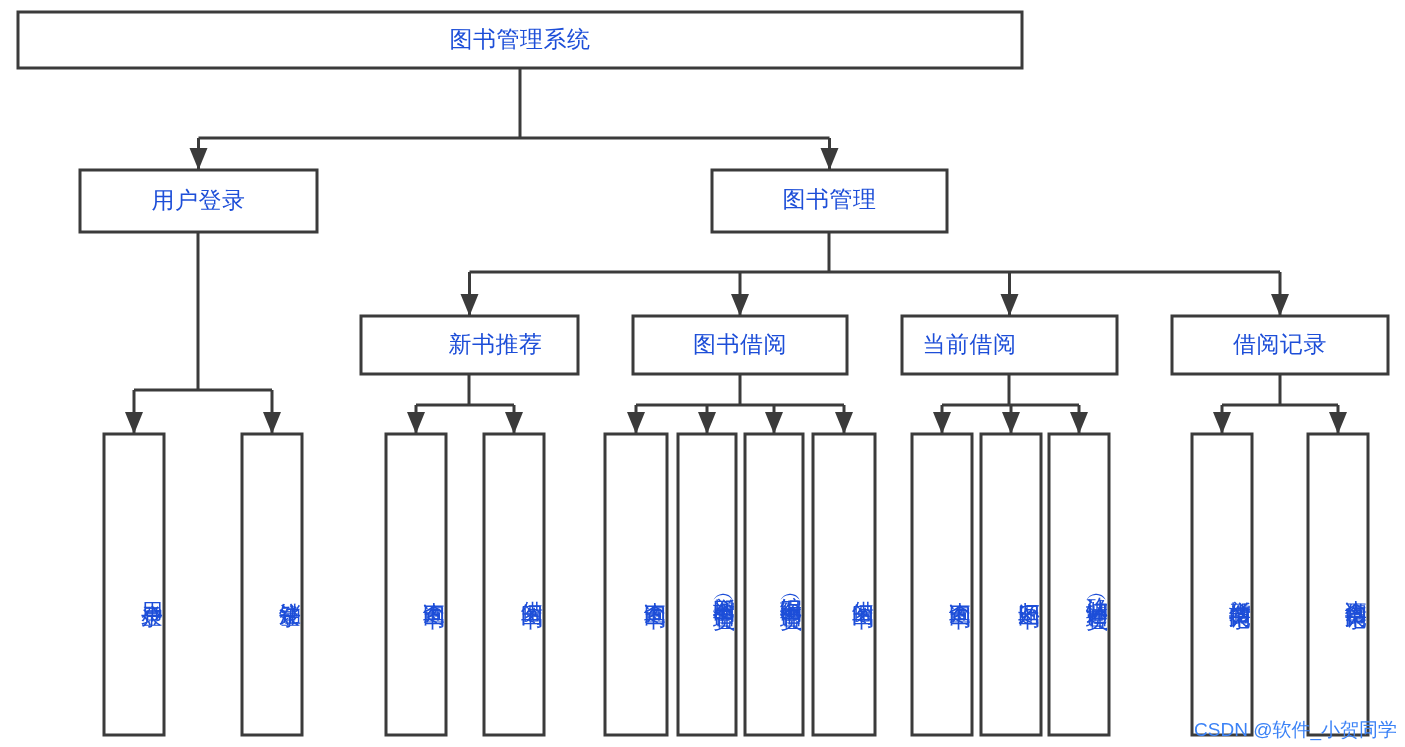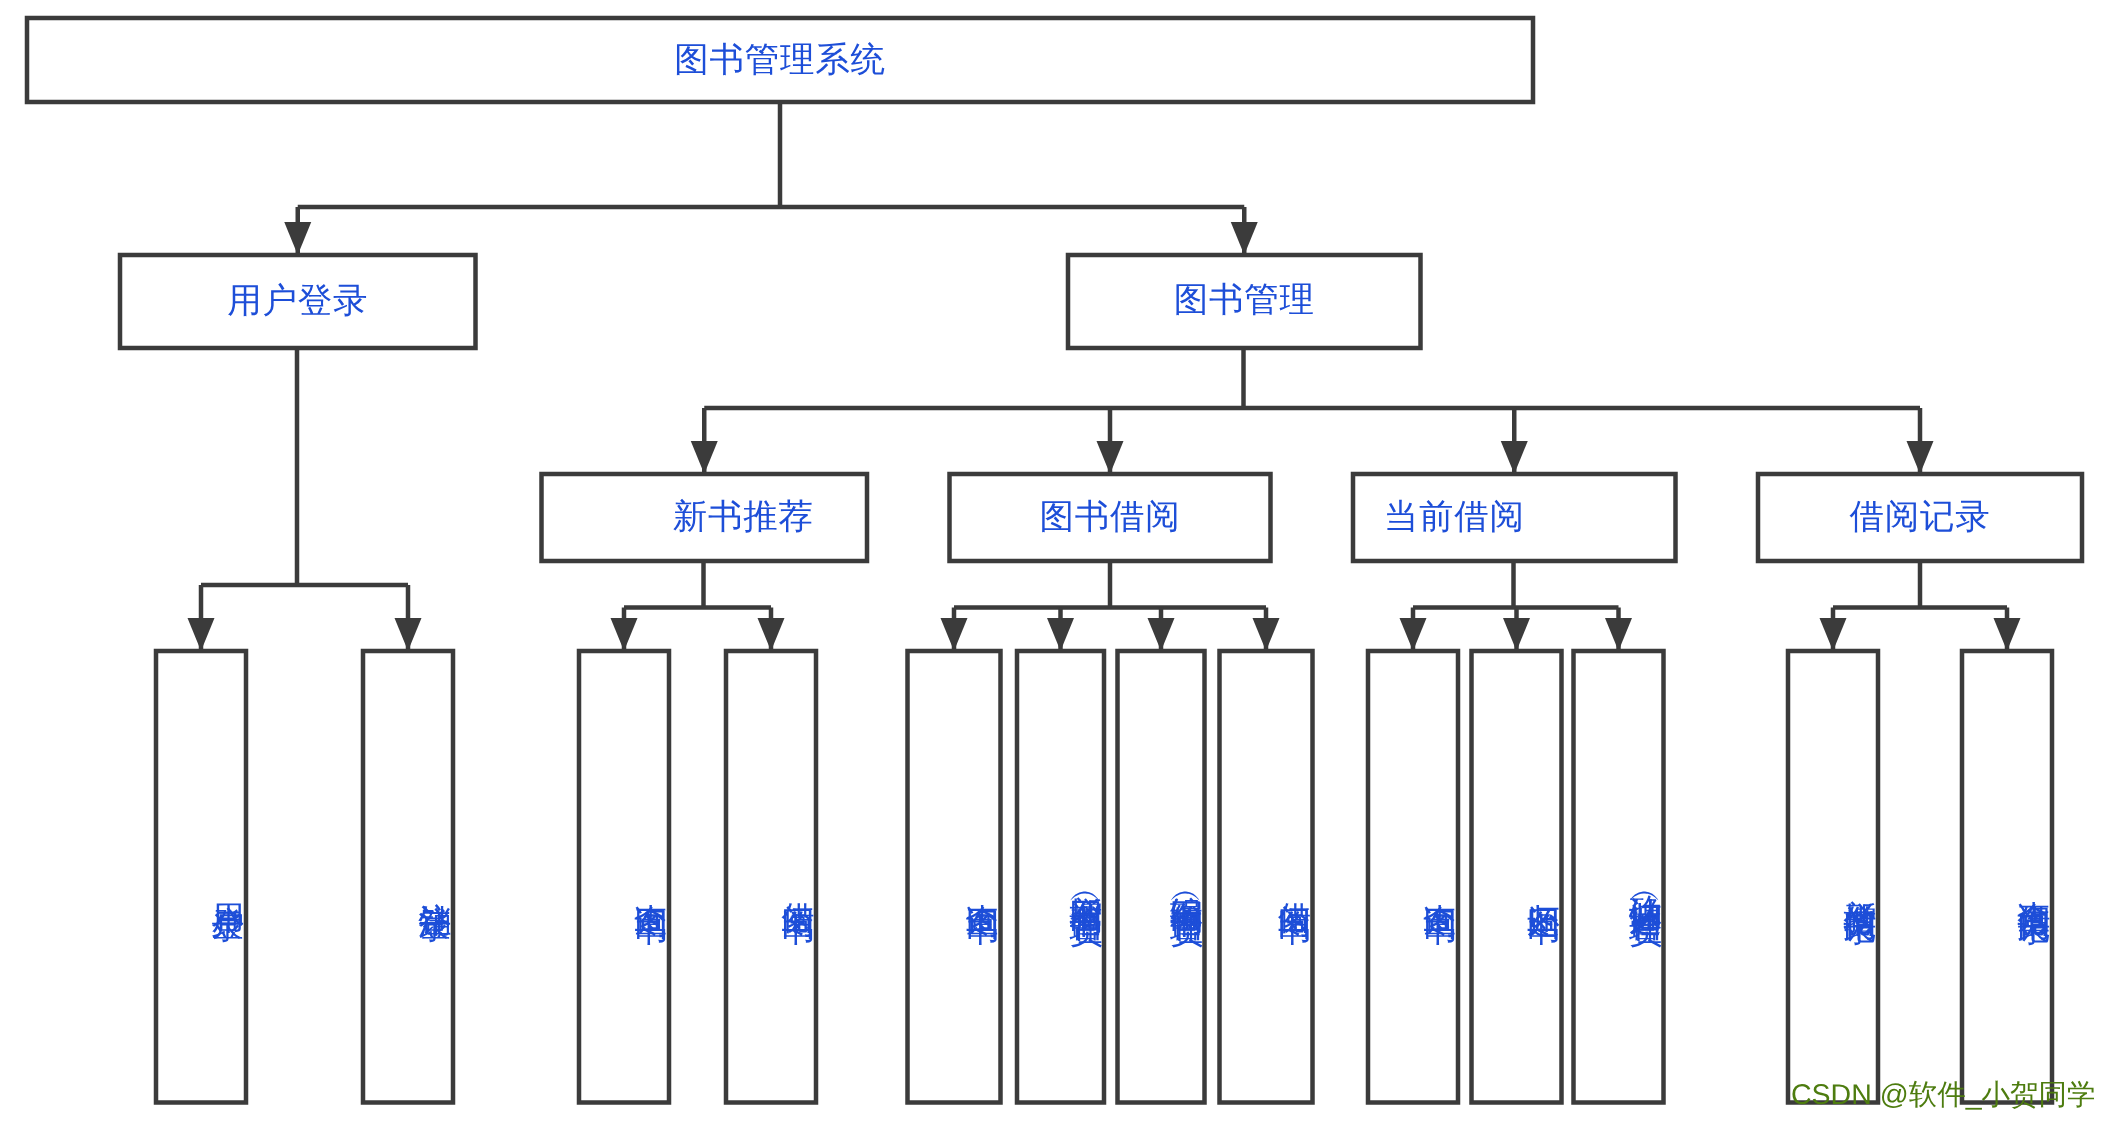--- a/index.html
+++ b/index.html
@@ -58,21 +58,21 @@
     letter-spacing: 2px;
     align-items: flex-start;
     justify-content: center;
     padding-top: 6px;
     box-sizing: border-box;
   }
   #watermark {
     position: absolute;
     right: 8px;
     bottom: 4px;
-    color: #4d7c0f;
+    color: #3b82f6;
     font-size: 19px;
     font-family: "Liberation Sans", "DejaVu Sans", sans-serif;
     white-space: nowrap;
     pointer-events: none;
   }
 </style>
 </head>
 <body>
 
 <div id="diagram-root">

